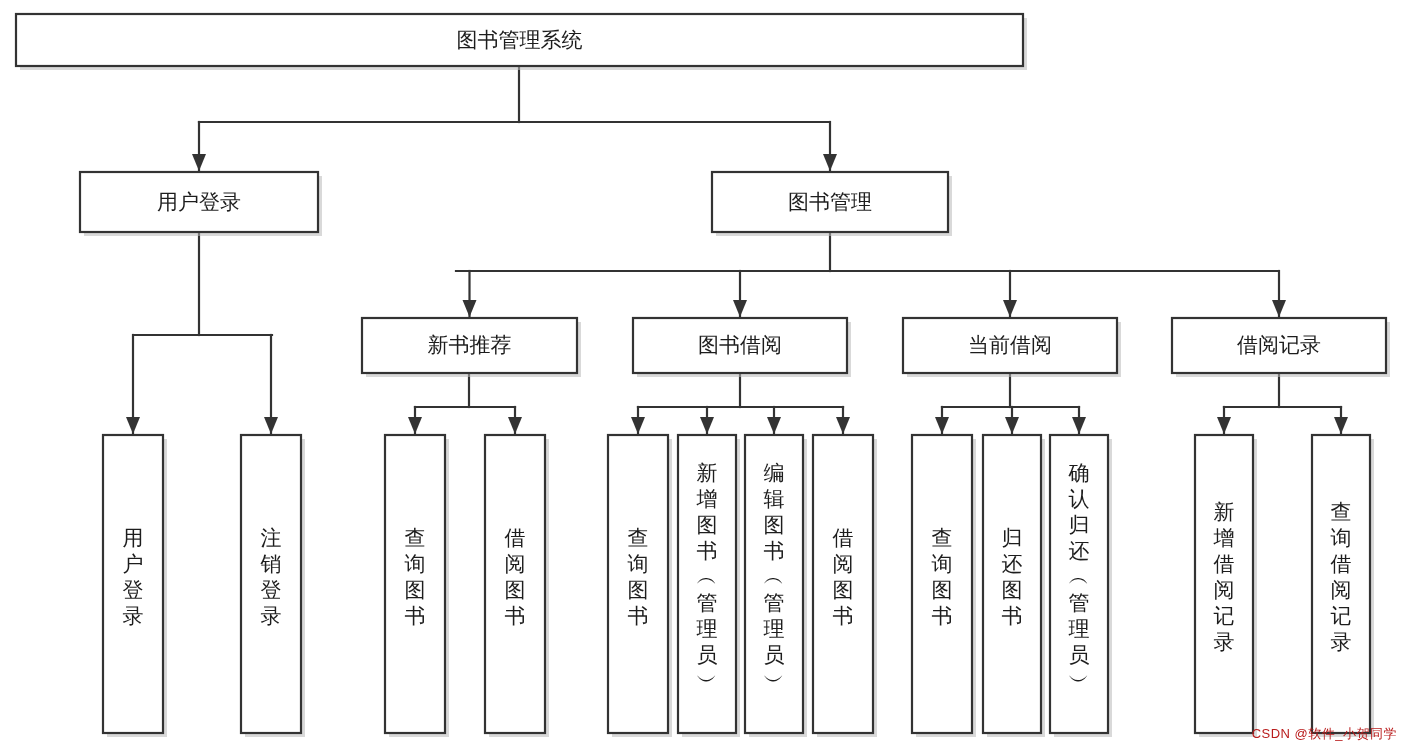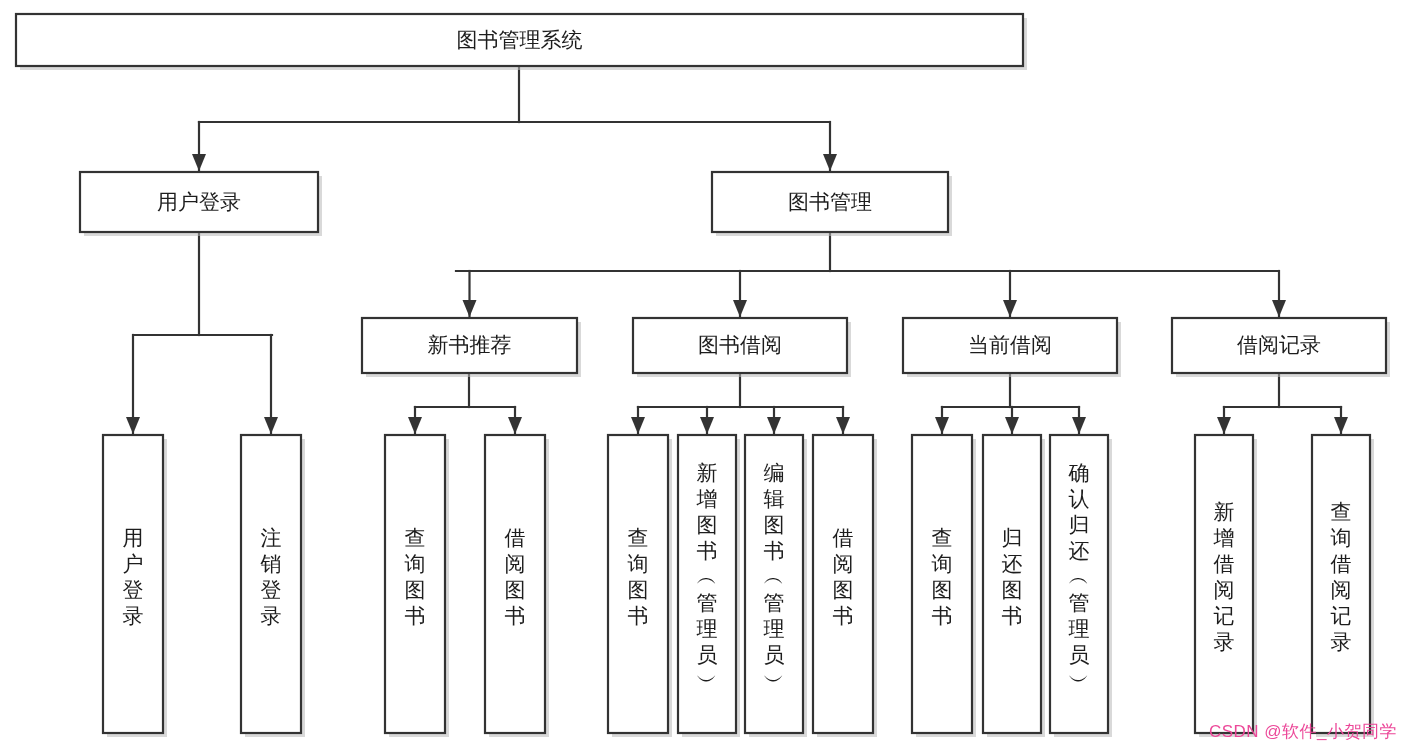--- a/index.html
+++ b/index.html
@@ -25,22 +25,22 @@
   }
   .leaf-label{
     fill:#1d1d1d;
     font-family:"Liberation Sans","DejaVu Sans",sans-serif;
     font-size:21px;
     text-anchor:middle;
   }
   .watermark{
     position:absolute;
     right:8px;bottom:4px;
-    color:#ec4899;
-    font-size:17px;
+    color:#b91c1c;
+    font-size:13px;
     font-family:"Liberation Sans","DejaVu Sans",sans-serif;
     letter-spacing:.5px;
     white-space:nowrap;
     user-select:none;
   }
 </style>
 </head>
 <body>
 
 <div id="stage">

